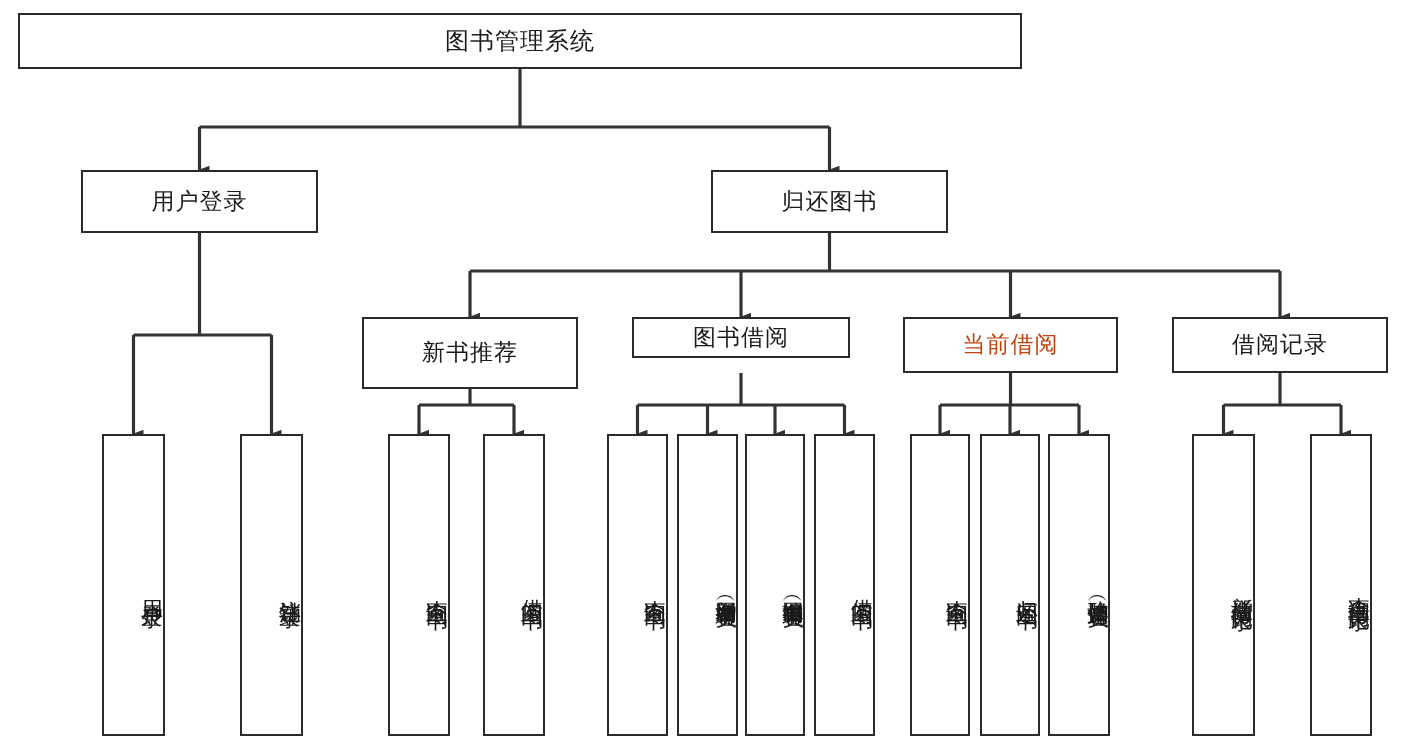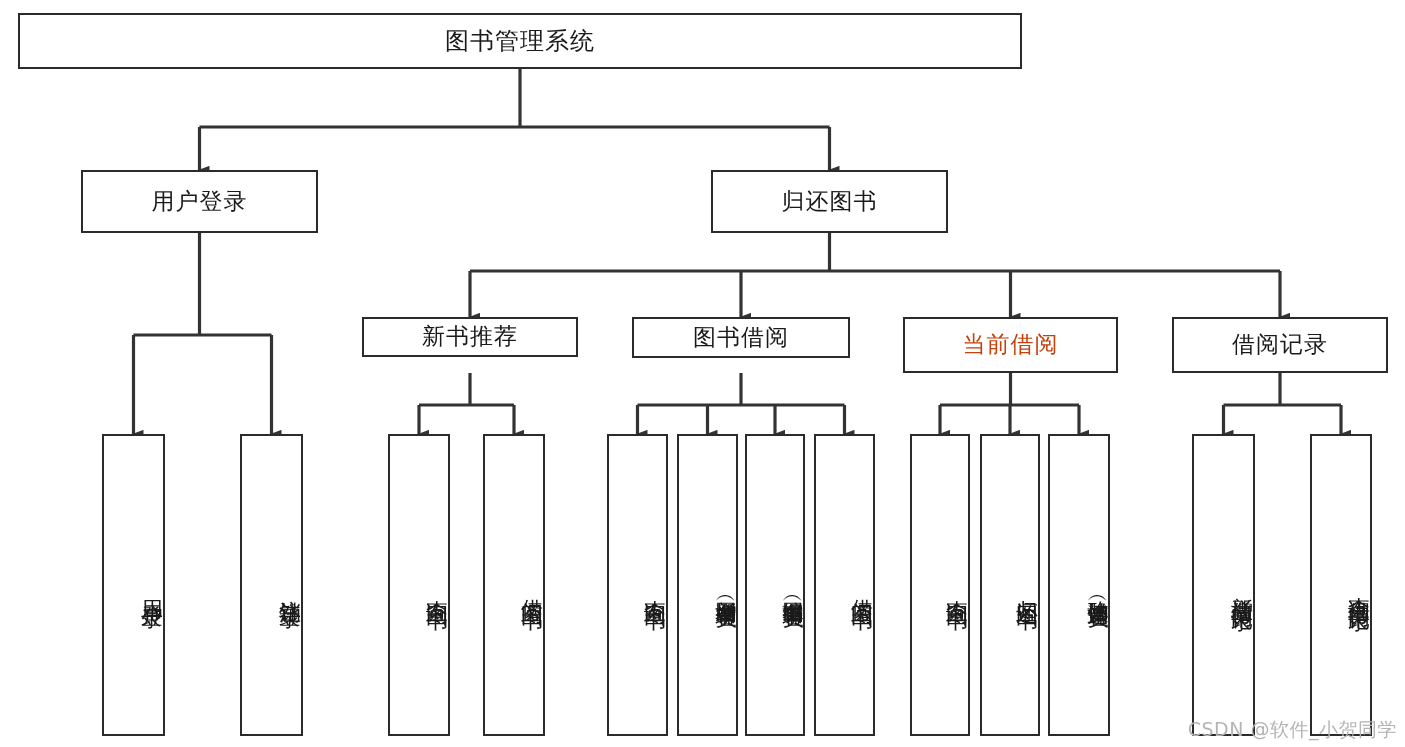--- a/index.html
+++ b/index.html
@@ -123,21 +123,21 @@
   <div id="node-layer">
       <div class="node horiz root" style="left: 18px; top: 13px; width: 1004px; height: 56px; border-color: rgb(43, 43, 43); color: rgb(26, 26, 26);">
         <span class="node-label">图书管理系统</span>
       </div>
       <div class="node horiz" style="left: 81px; top: 170px; width: 237px; height: 63px; border-color: rgb(43, 43, 43); color: rgb(26, 26, 26);">
         <span class="node-label">用户登录</span>
       </div>
       <div class="node horiz" style="left: 711px; top: 170px; width: 237px; height: 63px; border-color: rgb(43, 43, 43); color: rgb(26, 26, 26);">
         <span class="node-label">归还图书</span>
       </div>
-      <div class="node horiz" style="left: 362px; top: 317px; width: 216px; height: 40px; border-color: rgb(43, 43, 43); color: rgb(26, 26, 26);">
+      <div class="node horiz" style="left: 362px; top: 317px; width: 216px; height: 72px; border-color: rgb(43, 43, 43); color: rgb(26, 26, 26);">
         <span class="node-label">新书推荐</span>
       </div>
       <div class="node horiz" style="left: 632px; top: 317px; width: 218px; height: 41px; border-color: rgb(43, 43, 43); color: rgb(26, 26, 26);">
         <span class="node-label">图书借阅</span>
       </div>
       <div class="node horiz" style="left: 903px; top: 317px; width: 215px; height: 56px; border-color: rgb(43, 43, 43); color: #c2410c;">
         <span class="node-label">当前借阅</span>
       </div>
       <div class="node horiz" style="left: 1172px; top: 317px; width: 216px; height: 56px; border-color: rgb(43, 43, 43); color: rgb(26, 26, 26);">
         <span class="node-label">借阅记录</span>
@@ -176,14 +176,13 @@
         <span class="node-label">确认归还（管理员）</span>
       </div>
       <div class="node vert" style="left: 1192px; top: 434px; width: 63px; height: 302px; border-color: rgb(43, 43, 43); color: rgb(26, 26, 26);">
         <span class="node-label">新增借阅记录</span>
       </div>
       <div class="node vert" style="left: 1310px; top: 434px; width: 62px; height: 302px; border-color: rgb(43, 43, 43); color: rgb(26, 26, 26);">
         <span class="node-label">查询借阅记录</span>
       </div>
     </div>
 
-  <div class="watermark">CSDN @软件_小贺同学</div>
 </div>
 
 </body></html>

